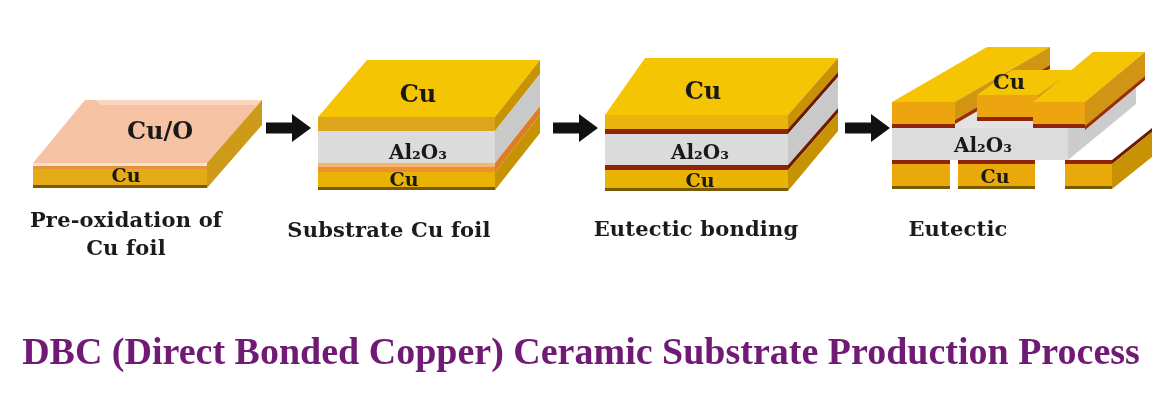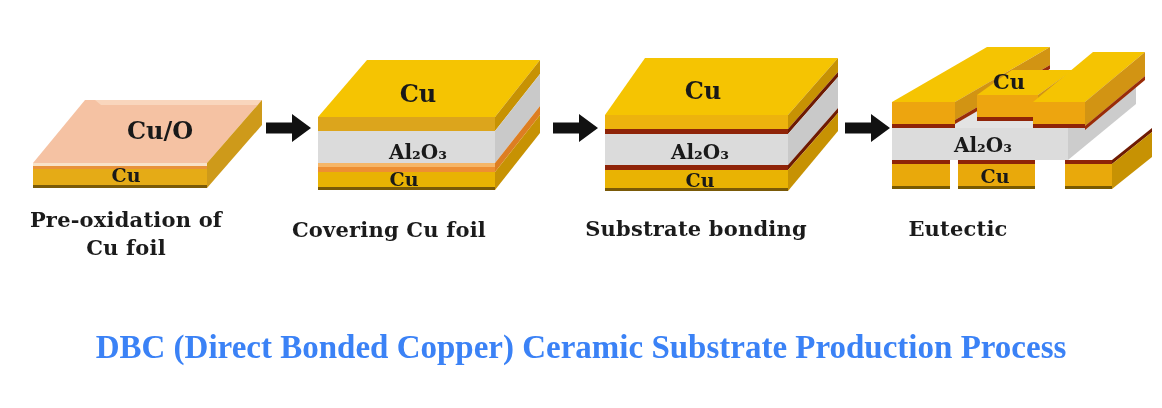--- a/index.html
+++ b/index.html
@@ -3,21 +3,21 @@
 <meta charset="utf-8">
 <style>
   html,body{margin:0;padding:0;background:#fff;}
   .figure{position:relative;width:1162px;height:408px;background:#ffffff;overflow:hidden;
           font-family:"DejaVu Serif","Liberation Serif",serif;}
   .diagram-svg{position:absolute;left:0;top:0;}
   .caption{position:absolute;text-align:center;font-weight:700;font-size:21px;line-height:28px;
            color:#1b1b1b;letter-spacing:.2px;}
   .figure-title{position:absolute;left:0;top:329px;width:1162px;text-align:center;
                 font-family:"Liberation Serif","DejaVu Serif",serif;
-                font-weight:700;font-size:33px;color:#3b82f6;}
+                font-weight:700;font-size:38px;color:#701a75;}
   .layer-label{font-family:"DejaVu Serif","DejaVu Sans",serif;font-weight:700;fill:#191919;}
 </style>
 </head>
 <body>
 
 <div class="figure">
 
   <svg class="diagram-svg" width="1162" height="275" viewBox="0 0 1162 275">
 
     <g>
@@ -113,23 +113,23 @@
       <text class="layer-label" x="983" y="152" font-size="20" text-anchor="middle">Al₂O₃</text>
       <text class="layer-label" x="995" y="183" font-size="19" text-anchor="middle">Cu</text>
     </g>
   </svg>
 
   <div class="caption" style="left:-14px;top:206px;width:280px;">
     <div>Pre-oxidation of</div>
     <div>Cu foil</div>
   </div>
   <div class="caption" style="left:249px;top:216px;width:280px;">
-    <div>Covering Cu foil</div>
+    <div>Substrate Cu foil</div>
   </div>
   <div class="caption" style="left:556px;top:215px;width:280px;">
-    <div>Substrate bonding</div>
+    <div>Eutectic bonding</div>
   </div>
   <div class="caption" style="left:818px;top:215px;width:280px;">
     <div>Eutectic</div>
   </div>
 
   <div class="figure-title">DBC (Direct Bonded Copper) Ceramic Substrate Production Process</div>
 </div>
 
 </body></html>

